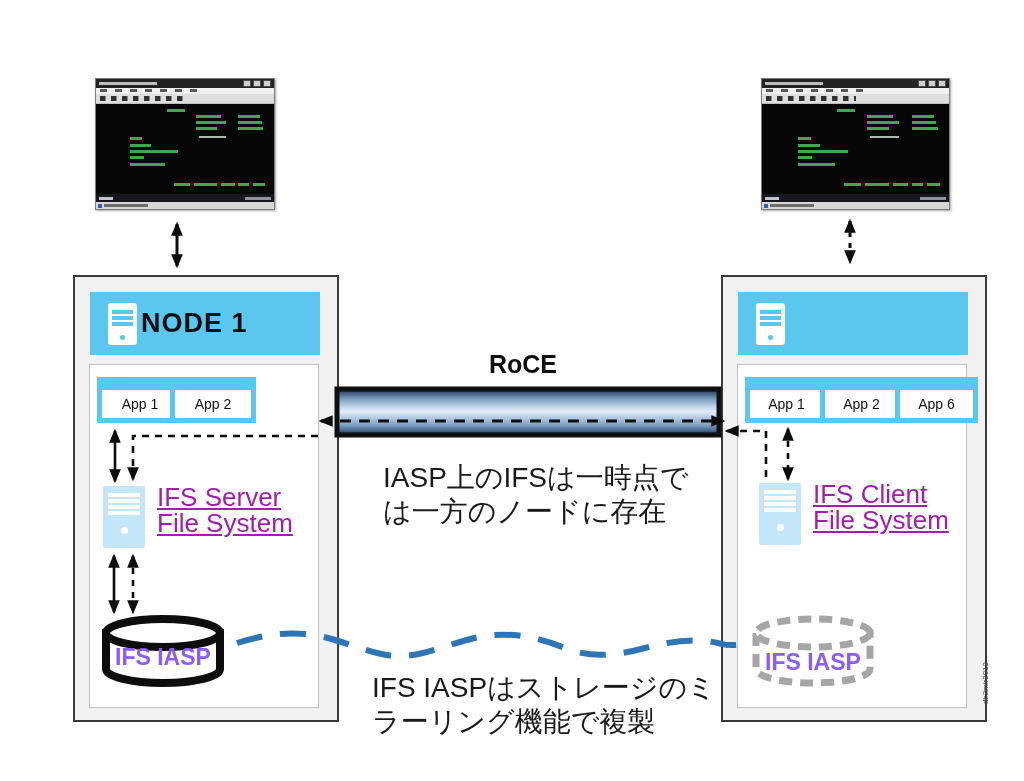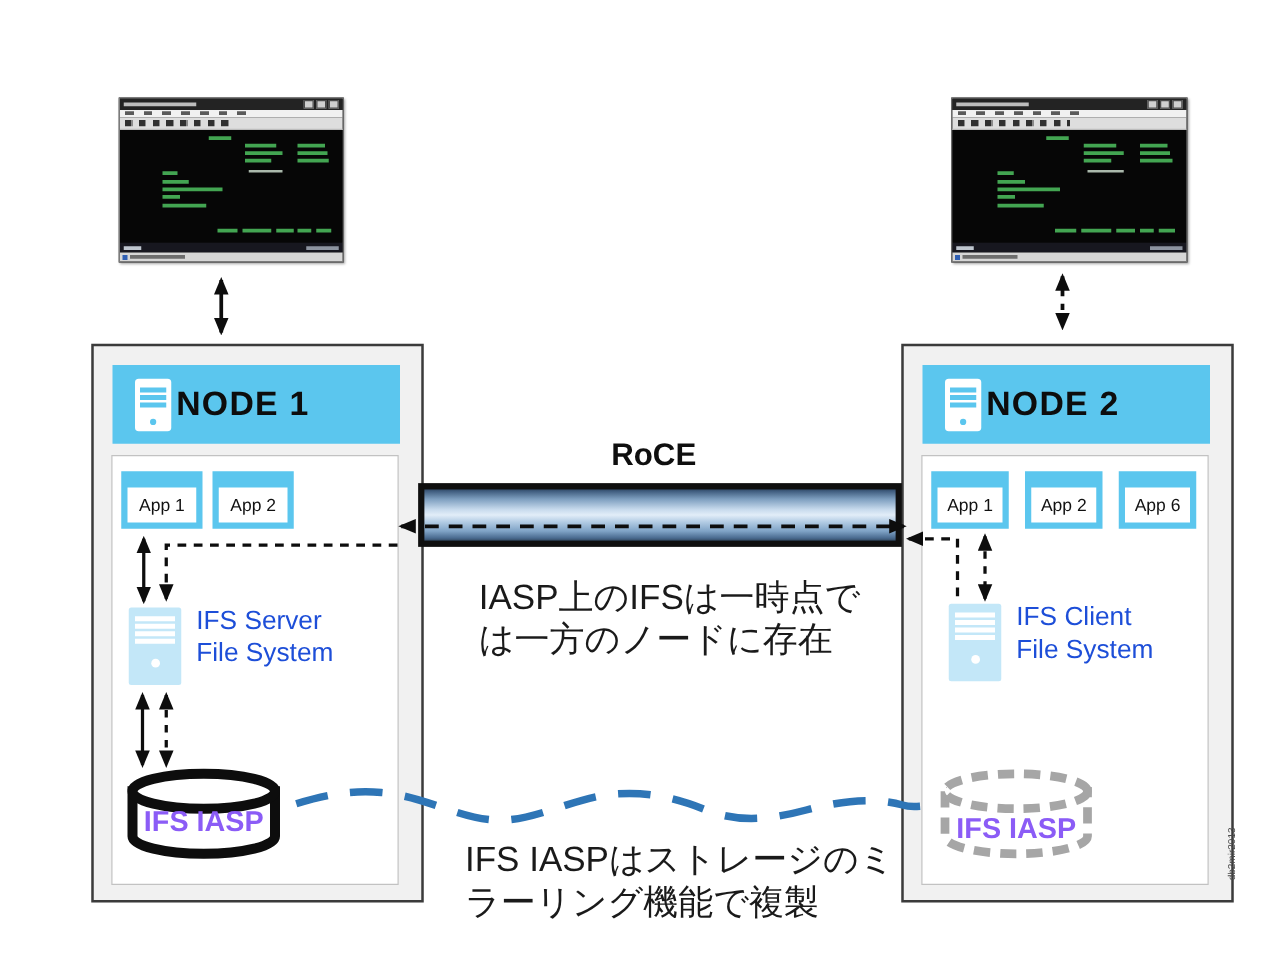--- a/index.html
+++ b/index.html
@@ -30,27 +30,27 @@
   .t-task span{display:inline-block;width:44px;height:3px;background:#6d6d6d;}
 
   
   .node{position:absolute;width:262px;height:443px;background:#f1f1f1;border:2px solid #3b3b3b;z-index:1;}
   .node-header{position:absolute;height:63px;width:230px;background:#5BC6EE;display:flex;align-items:center;z-index:2;}
   .node-title{font-size:27px;font-weight:800;letter-spacing:1px;color:#0d0d0d;margin-left:4px;}
   .srv-icon{width:29px;height:42px;background:#ffffff;border-radius:3px;margin-left:18px;padding-top:5px;box-sizing:border-box;}
   .srv-icon i{display:block;height:4px;background:#5BC6EE;margin:2px 4px 0 4px;}
   .srv-icon u{display:block;width:5px;height:5px;border-radius:50%;background:#5BC6EE;margin:9px auto 0 auto;}
   .node-panel{position:absolute;width:230px;height:344px;background:#ffffff;border:1px solid #c2c2c2;box-sizing:border-box;z-index:1;}
-  .app{position:absolute;width:65px;height:46px;background:#5BC6EE;z-index:2;}
+  .app{position:absolute;width:65px;height:46px;background:#5BC6EE;z-index:2;padding-left:21px;}
   .app .inner{position:absolute;left:5px;right:5px;top:13px;bottom:5px;background:#ffffff;
               display:flex;align-items:center;justify-content:center;font-size:14px;color:#111;}
   .ifs-icon{position:absolute;width:42px;height:62px;background:#C3E7F8;border-radius:2px;padding-top:5px;box-sizing:border-box;z-index:2;}
   .ifs-icon i{display:block;height:4px;background:#ffffff;margin:2px 5px 0 5px;}
   .ifs-icon u{display:block;width:7px;height:7px;border-radius:50%;background:#ffffff;margin:12px auto 0 auto;}
-  .fs-label{position:absolute;font-size:21px;line-height:26px;color:#1d4ed8;z-index:2;}
+  .fs-label{position:absolute;font-size:26px;line-height:26px;color:#a21caf;z-index:2;text-decoration:underline;}
 
   
   .iasp-label{position:absolute;width:116px;text-align:center;font-size:23px;font-weight:700;color:#8b5cf6;z-index:10;}
   .roce-label{position:absolute;left:448px;top:350px;width:150px;text-align:center;
               font-size:25px;font-weight:800;color:#0f0f0f;z-index:10;}
   .note{position:absolute;font-size:28px;line-height:34px;color:#1a1a1a;z-index:10;}
   .watermark{position:absolute;left:981px;top:662px;writing-mode:vertical-rl;transform:rotate(180deg);
              font-size:8px;color:#4a4a4a;z-index:10;}
 
   
@@ -183,21 +183,20 @@
   <div class="iasp-label" style="left:105px;top:644px;">IFS IASP</div>
 
   <div class="node" style="left:721px;top:275px;">
     <div class="node-header" style="left:15px;top:15px;">
       <span class="srv-icon">
           <i></i>
           <i></i>
           <i></i>
           <u></u>
         </span>
-      <span class="node-title">NODE 2</span>
     </div>
     <div class="node-panel" style="left:14px;top:87px;"></div>
   </div>
   <div class="app" style="left:745px;top:377px;width:62px;">
     <div class="inner">App 1</div>
   </div>
   <div class="app" style="left:820px;top:377px;width:62px;">
     <div class="inner">App 2</div>
   </div>
   <div class="app" style="left:895px;top:377px;width:62px;">

